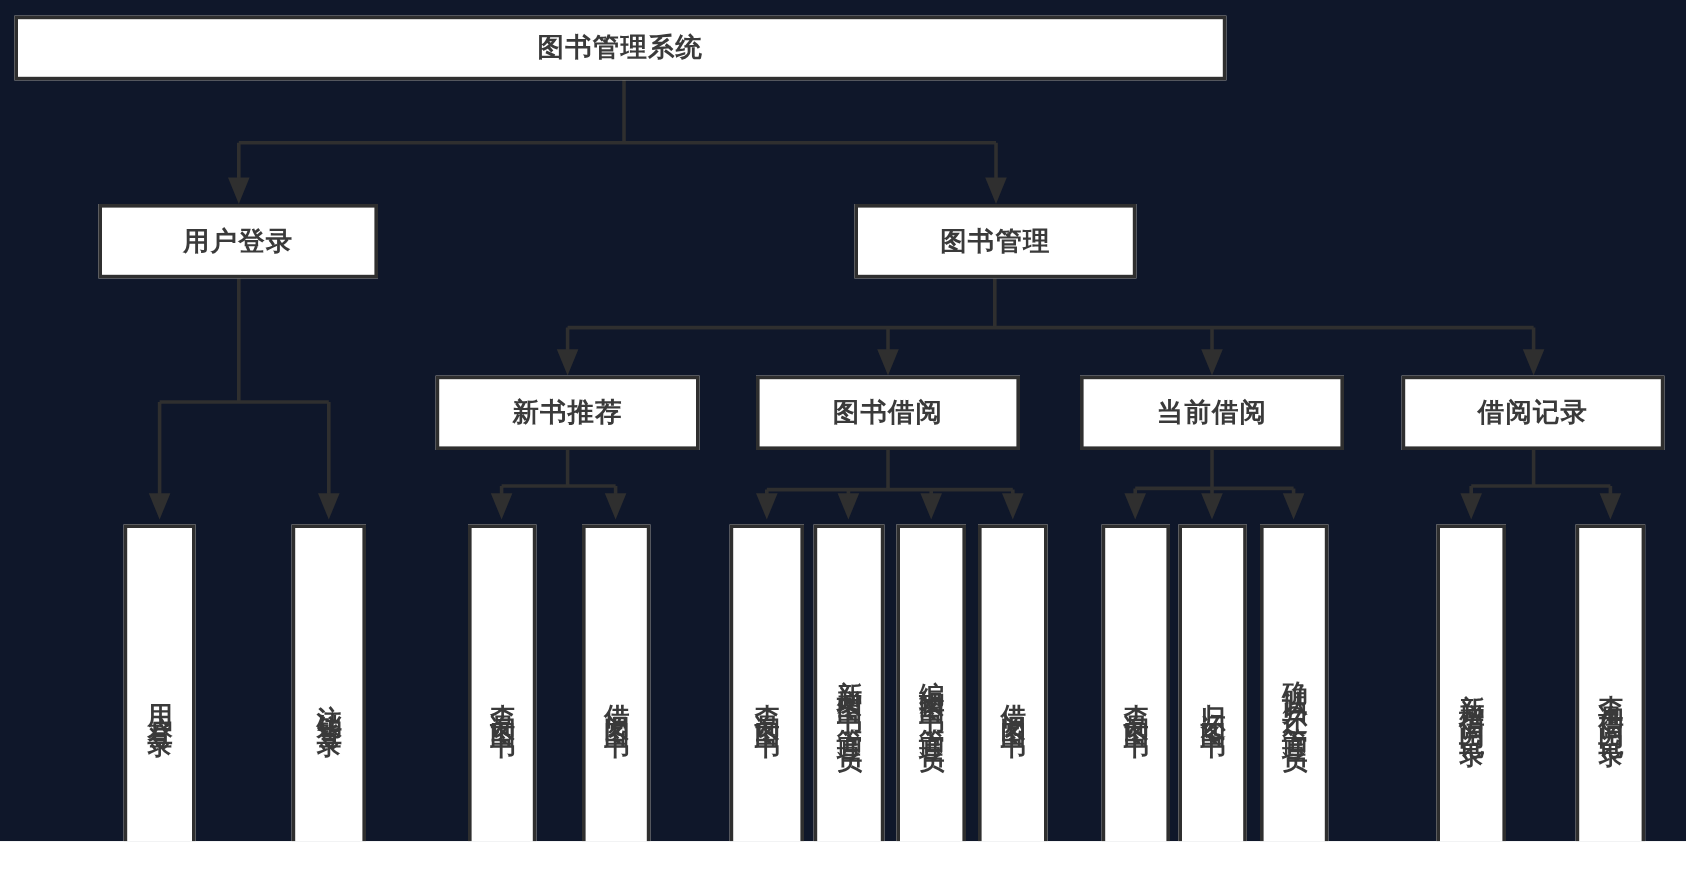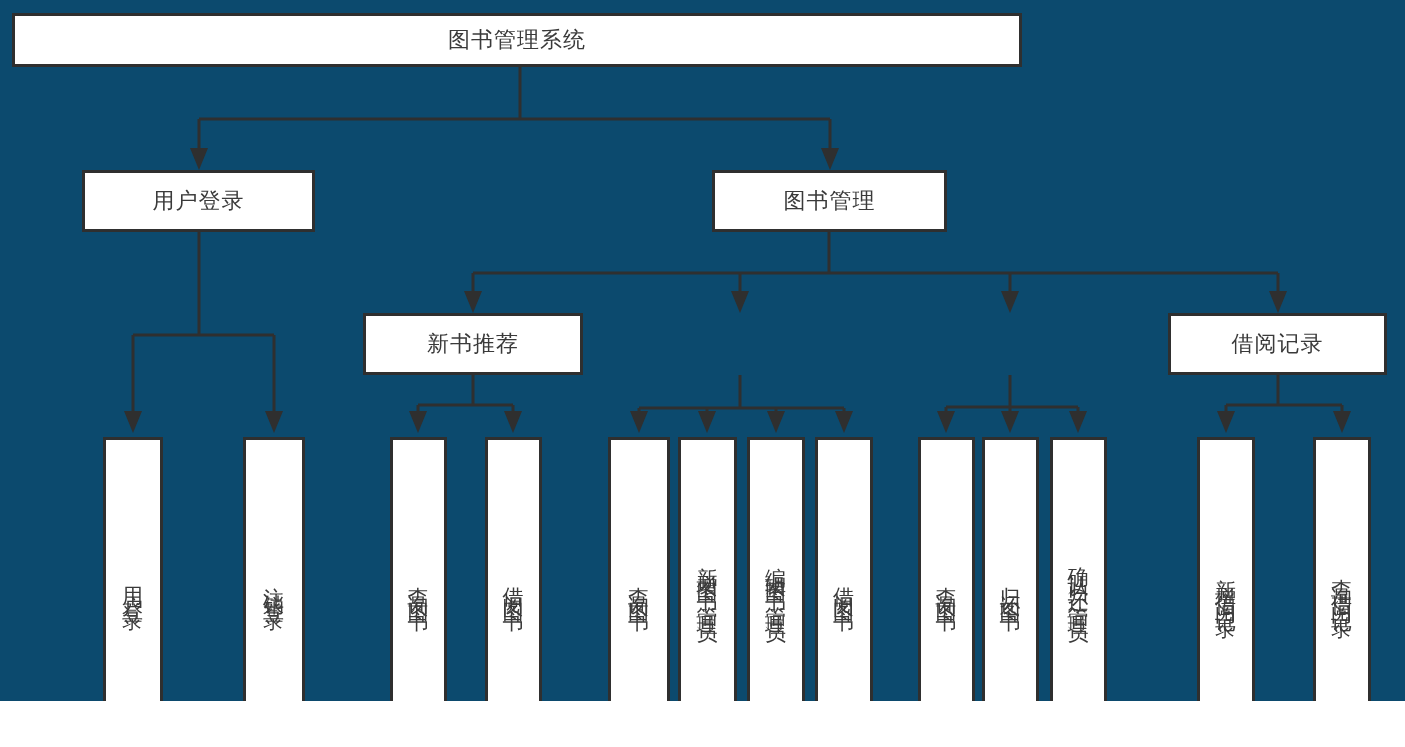--- a/index.html
+++ b/index.html
@@ -5,22 +5,23 @@
   html, body {
     margin: 0;
     padding: 0;
     background: #ffffff;
     font-family: "Liberation Sans", "DejaVu Sans", sans-serif;
   }
   #canvas {
     position: relative;
     width: 1405px;
     height: 701px;
-    background: #0c4a6e;
+    background: #0f172a;
     overflow: hidden;
+    font-weight: bold;
   }
   #connectors {
     position: absolute;
     left: 0; top: 0;
     width: 1405px;
     height: 747px;
   }
   .node {
     position: absolute;
     box-sizing: border-box;
@@ -107,20 +108,26 @@
   <div class="node" style="left:82px; top:170px; width:233px; height:62px;">
     <span>用户登录</span>
   </div>
   <div class="node" style="left:712px; top:170px; width:235px; height:62px;justify-content:center;">
     <span>图书管理</span>
   </div>
 
   <div class="node" style="left:363px; top:313px; width:220px; height:62px;">
     <span>新书推荐</span>
   </div>
+  <div class="node" style="left:630px; top:313px; width:220px; height:62px;">
+    <span>图书借阅</span>
+  </div>
+  <div class="node" style="left:900px; top:313px; width:220px; height:62px;">
+    <span>当前借阅</span>
+  </div>
   <div class="node" style="left:1168px; top:313px; width:219px; height:62px;">
     <span>借阅记录</span>
   </div>
 
   <div class="node leaf" style="left:103px; top:437px; width:60px; height:298px;">
     <span class="vtext">用户登录</span>
   </div>
   <div class="node leaf" style="left:243px; top:437px; width:62px; height:298px;">
     <span class="vtext">注销登录</span>
   </div>

